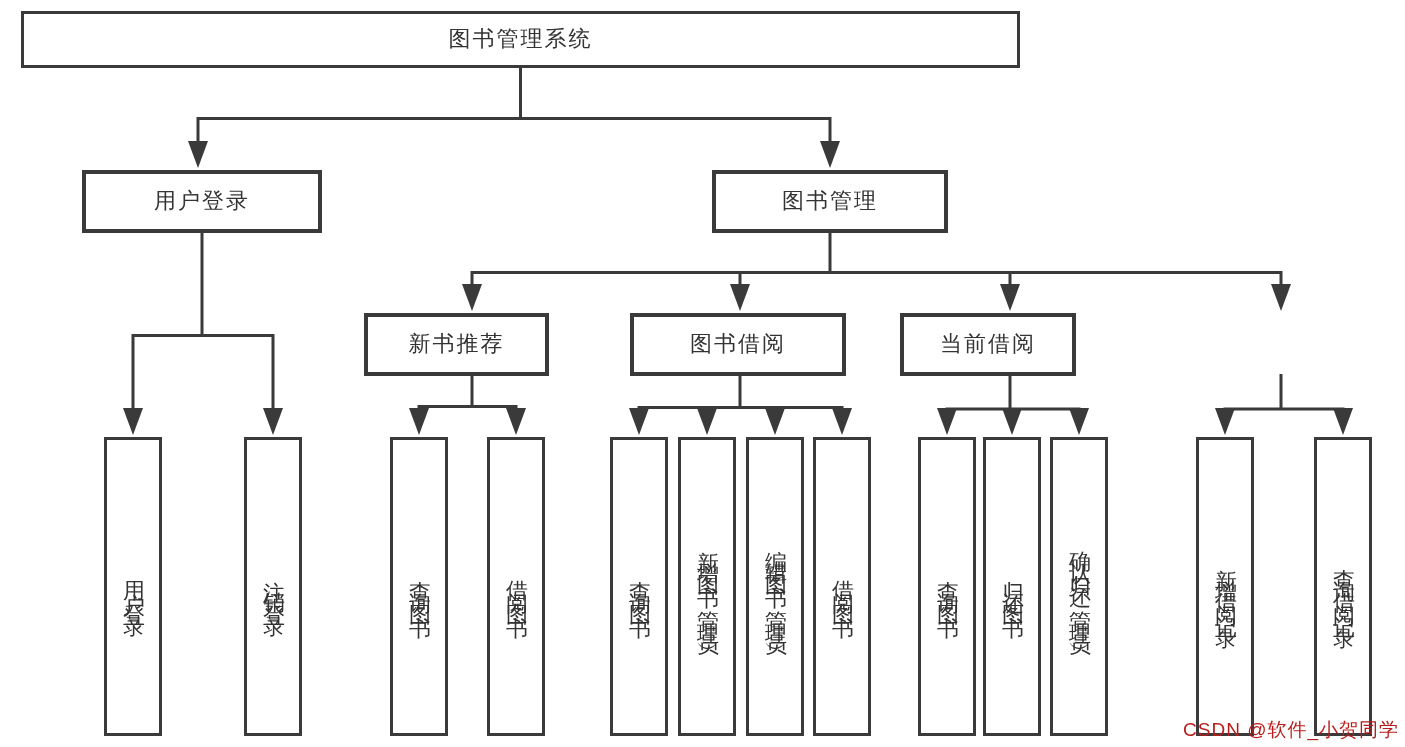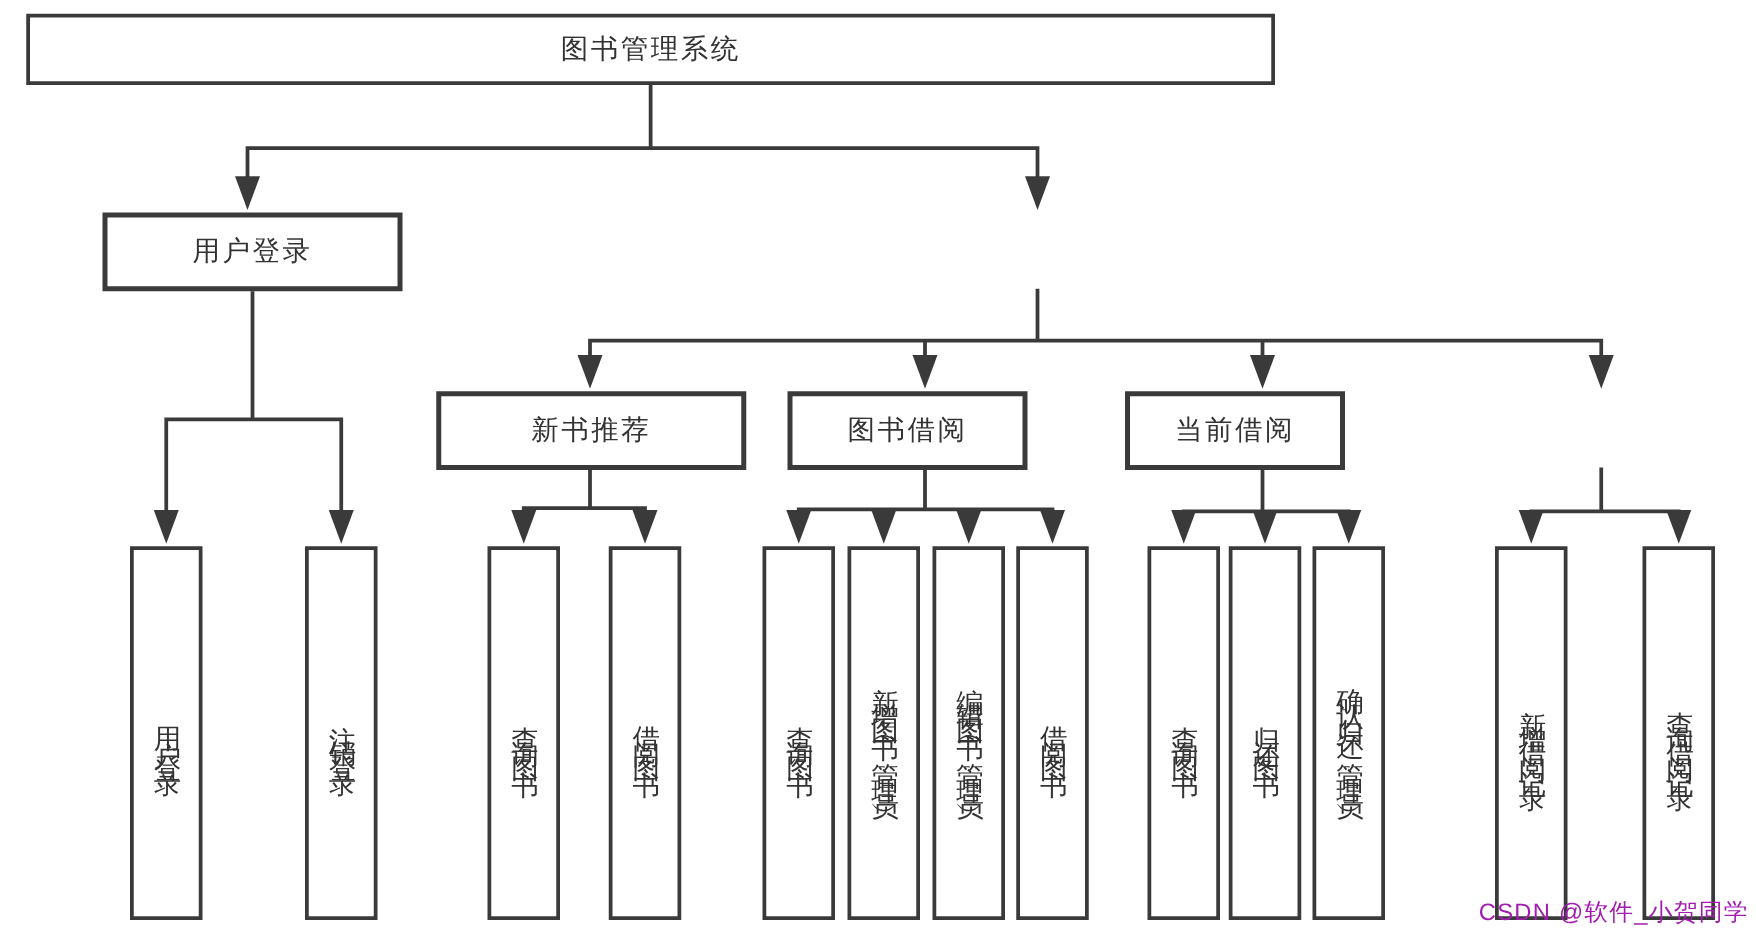--- a/index.html
+++ b/index.html
@@ -10,39 +10,39 @@
   #wires{position:absolute;left:0;top:0;width:1405px;height:747px;}
   .node{
     position:absolute;box-sizing:border-box;background:#ffffff;
     border:3px solid #3a3a3a;text-align:center;
     font-size:22px;letter-spacing:2px;white-space:nowrap;
   }
   .root{left:21px;top:11px;width:999px;height:57px;line-height:50px;}
   .mid{border-width:4px;height:63px;line-height:54px;}
   .l2a{left:82px;top:170px;width:240px;}
   .l2b{left:712px;top:170px;width:236px;}
-  .l3a{left:349px;top:313px;width:248px;}
-  .l3b{left:630px;top:313px;width:192px;}
+  .l3a{left:364px;top:313px;width:185px;}
+  .l3b{left:630px;top:313px;width:216px;}
   .l3c{left:900px;top:313px;width:176px;}
   .l3d{left:1171px;top:313px;width:220px;}
   .leaf{
     position:absolute;box-sizing:border-box;background:#ffffff;
     border:3px solid #3a3a3a;top:437px;width:58px;height:299px;
     writing-mode:vertical-rl;text-orientation:mixed;
     text-align:center;line-height:50px;
     font-size:22px;letter-spacing:12px;white-space:nowrap;
   }
   .x1{left:104px;}  .x2{left:244px;}
   .x3{left:390px;}  .x4{left:487px;}
   .x5{left:610px;}  .x6{left:678px;}  .x7{left:746px;}  .x8{left:813px;}
   .x9{left:918px;}  .x10{left:983px;} .x11{left:1050px;}
   .x12{left:1196px;}.x13{left:1314px;}
   #watermark{
     position:absolute;right:6px;bottom:4px;
-    font-size:19px;color:#a21caf;letter-spacing:1px;white-space:nowrap;
+    font-size:19px;color:#b91c1c;letter-spacing:1px;white-space:nowrap;
   }
 </style>
 </head>
 <body>
 
 <div id="stage">
 
   <svg id="wires" viewBox="0 0 1405 747" xmlns="http://www.w3.org/2000/svg">
       <path d="M520.5 65 V118.5 M198 118.5 H830 M198 117 V146 M830 117 V146" fill="none" stroke="#3a3a3a" stroke-width="3"></path>
       <path d="M202 231 V335.5 M133 335.5 H273 M133 334 V412 M273 334 V412" fill="none" stroke="#3a3a3a" stroke-width="3"></path>
@@ -68,20 +68,21 @@
       <polygon points="947,435 937,408 957,408" fill="#3a3a3a"></polygon>
       <polygon points="1012,435 1002,408 1022,408" fill="#3a3a3a"></polygon>
       <polygon points="1079,435 1069,408 1089,408" fill="#3a3a3a"></polygon>
       <polygon points="1225,435 1215,408 1235,408" fill="#3a3a3a"></polygon>
       <polygon points="1343,435 1333,408 1353,408" fill="#3a3a3a"></polygon>
     </svg>
 
   <div class="node root">图书管理系统</div>
 
   <div class="node mid l2a">用户登录</div>
+  <div class="node mid l2b">图书管理</div>
 
   <div class="node mid l3a">新书推荐</div>
   <div class="node mid l3b">图书借阅</div>
   <div class="node mid l3c">当前借阅</div>
 
   <div class="leaf x1">用户登录</div>
   <div class="leaf x2">注销登录</div>
   <div class="leaf x3">查询图书</div>
   <div class="leaf x4">借阅图书</div>
   <div class="leaf x5">查询图书</div>

